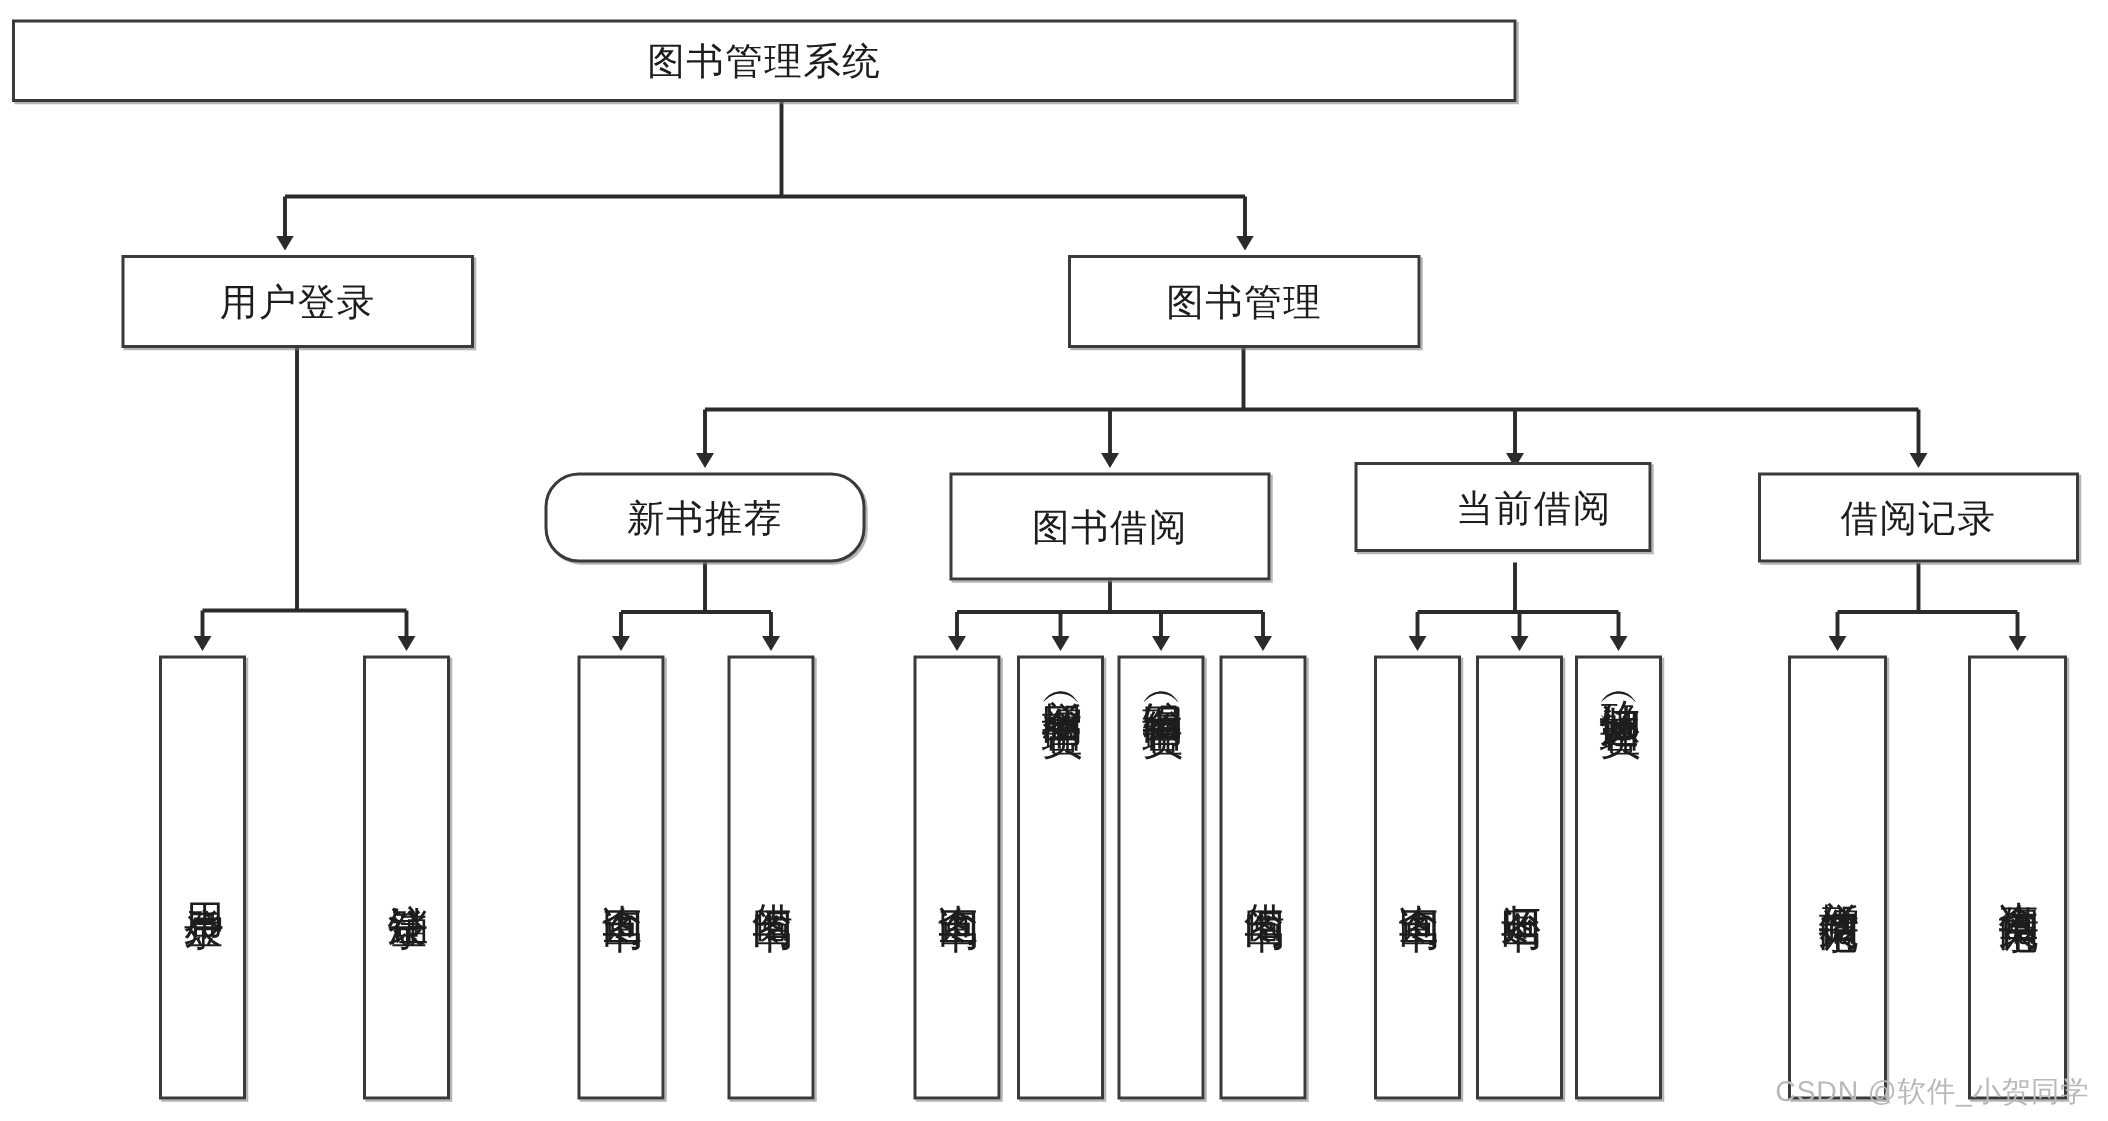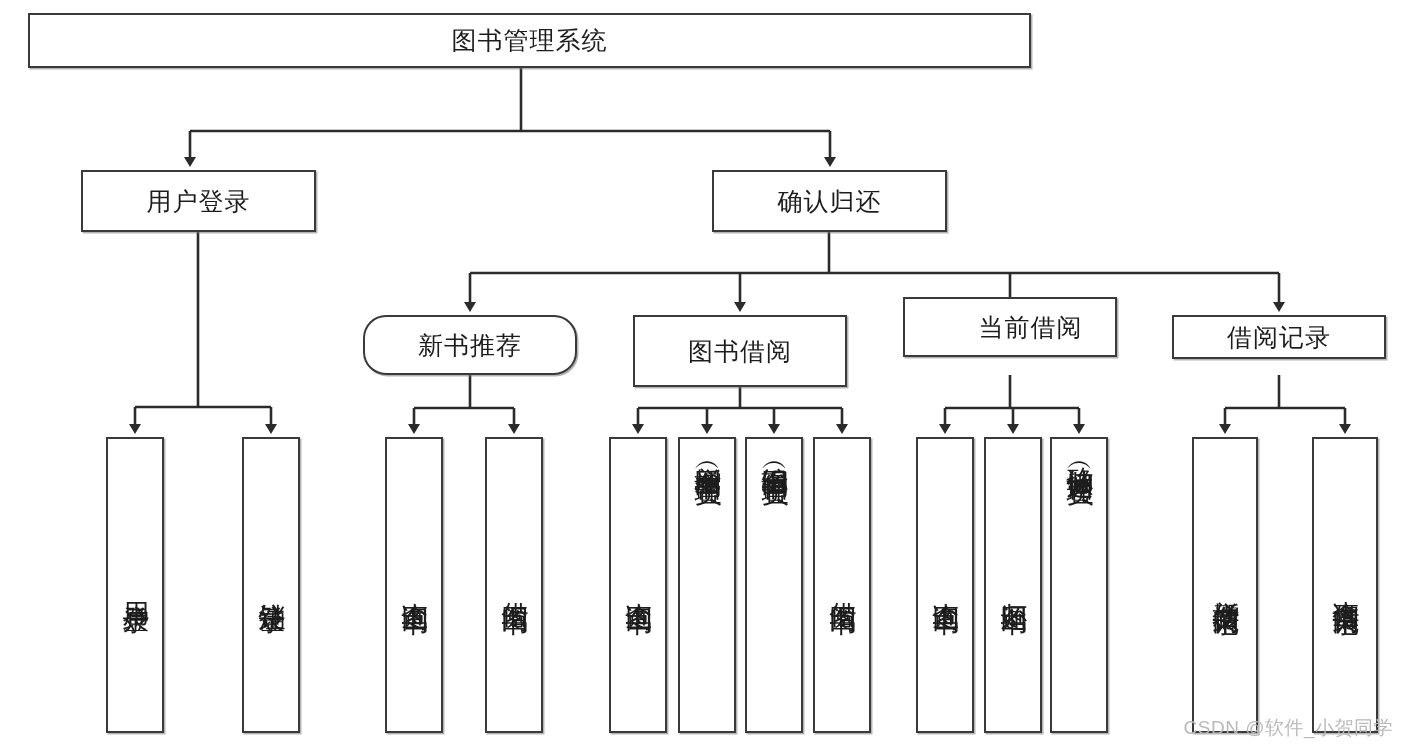--- a/index.html
+++ b/index.html
@@ -100,41 +100,41 @@
       <path d="M1013,408 L1013,425" marker-end="url(#arrow)"></path>
       <path d="M1079,408 L1079,425" marker-end="url(#arrow)"></path>
 
       <path d="M1279,375 L1279,408"></path>
       <path d="M1225,408 L1345,408"></path>
       <path d="M1225,408 L1225,425" marker-end="url(#arrow)"></path>
       <path d="M1345,408 L1345,425" marker-end="url(#arrow)"></path>
     </g>
   </svg>
 
-  <div class="node h" style="left:28px;top:13px;width:1003px;height:55px;">
+  <div class="node h" style="left:8px;top:13px;width:1003px;height:55px;">
     <span>图书管理系统</span>
   </div>
 
   <div class="node h" style="left:81px;top:170px;width:235px;height:62px;">
     <span>用户登录</span>
   </div>
   <div class="node h" style="left:712px;top:170px;width:235px;height:62px;">
-    <span>确认归还</span>
+    <span>图书管理</span>
   </div>
 
   <div class="node h" style="left:363px;top:315px;width:214px;height:60px;border-radius:23px;">
     <span>新书推荐</span>
   </div>
   <div class="node h" style="left:633px;top:315px;width:214px;height:72px;">
     <span>图书借阅</span>
   </div>
-  <div class="node h" style="left:903px;top:297px;width:214px;height:60px;padding-left:41px;">
+  <div class="node h" style="left:903px;top:308px;width:198px;height:60px;padding-left:41px;">
     <span>当前借阅</span>
   </div>
-  <div class="node h" style="left:1172px;top:315px;width:214px;height:44px;">
+  <div class="node h" style="left:1172px;top:315px;width:214px;height:60px;">
     <span>借阅记录</span>
   </div>
 
   <div class="node v mid" style="left:106px;top:437px;width:58px;height:296px;">
     <span class="vlabel">用户登录</span>
   </div>
   <div class="node v mid" style="left:242px;top:437px;width:58px;height:296px;">
     <span class="vlabel">注销登录</span>
   </div>
 

